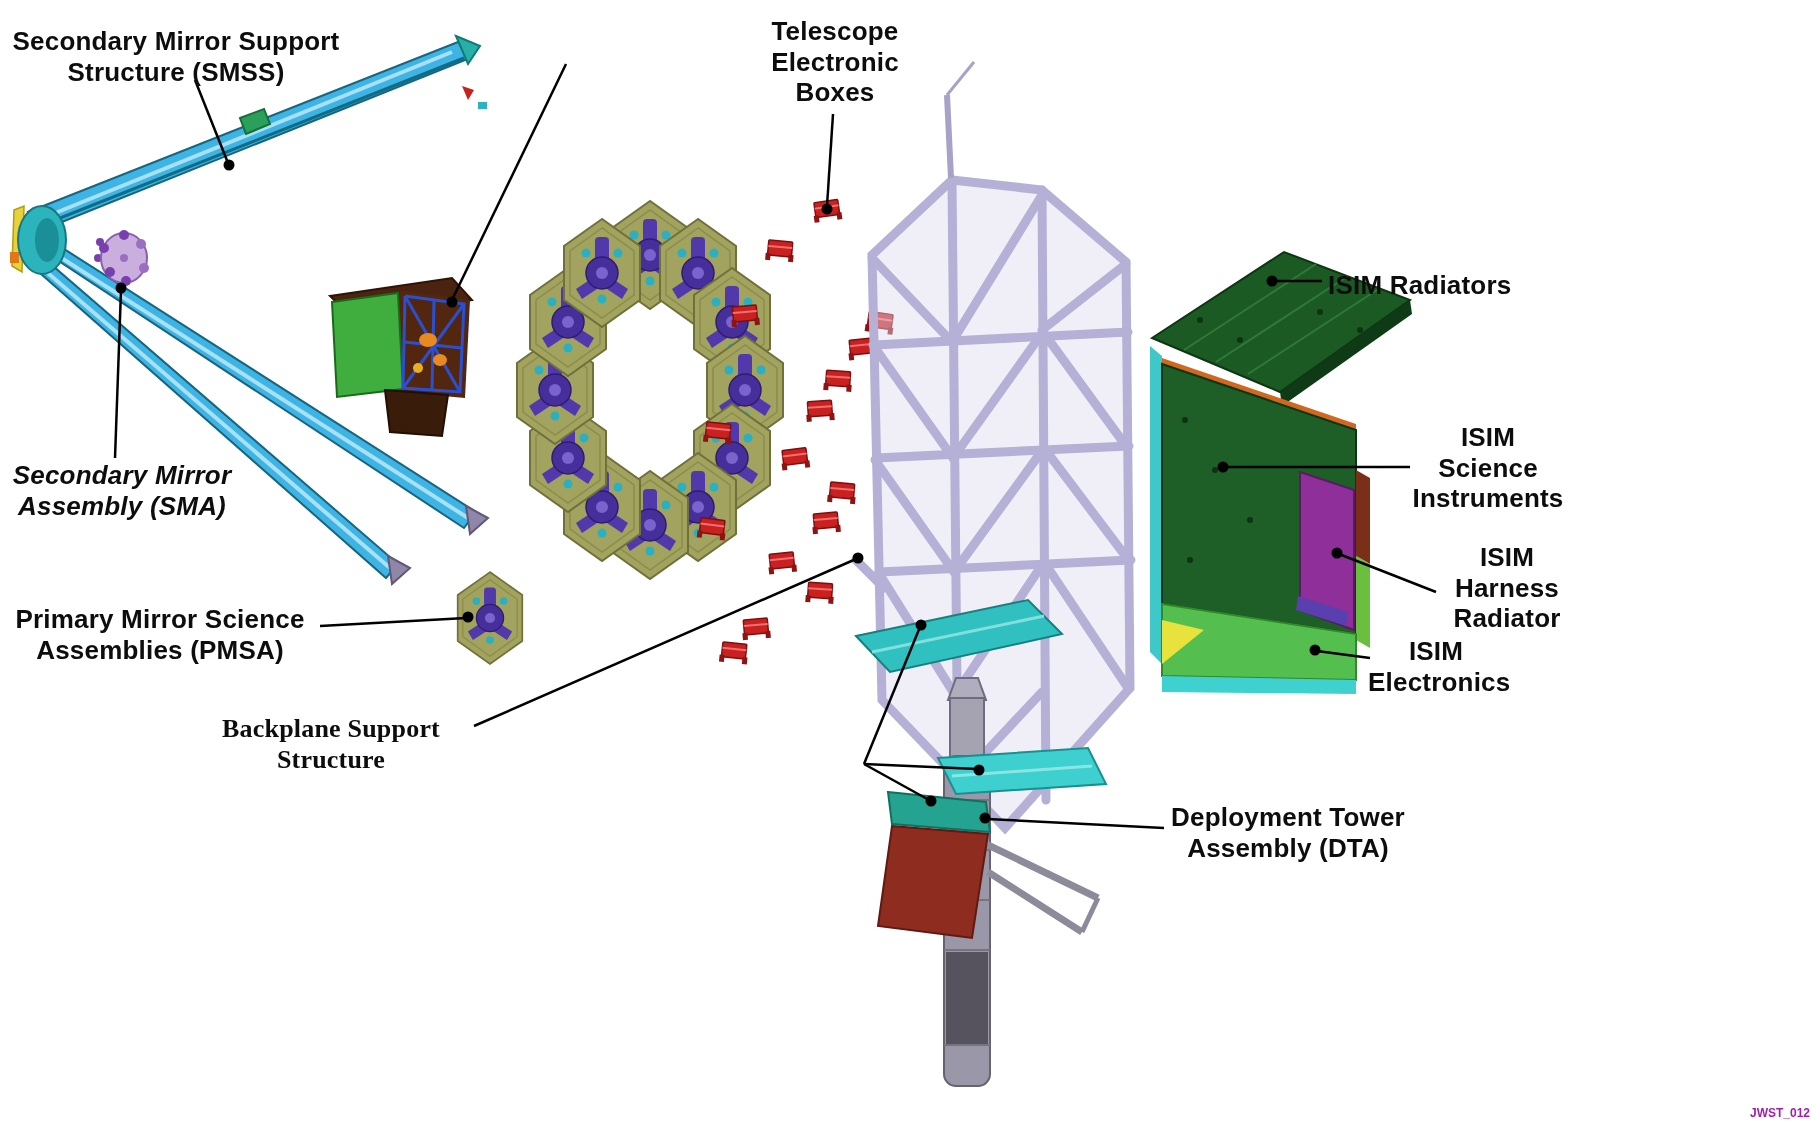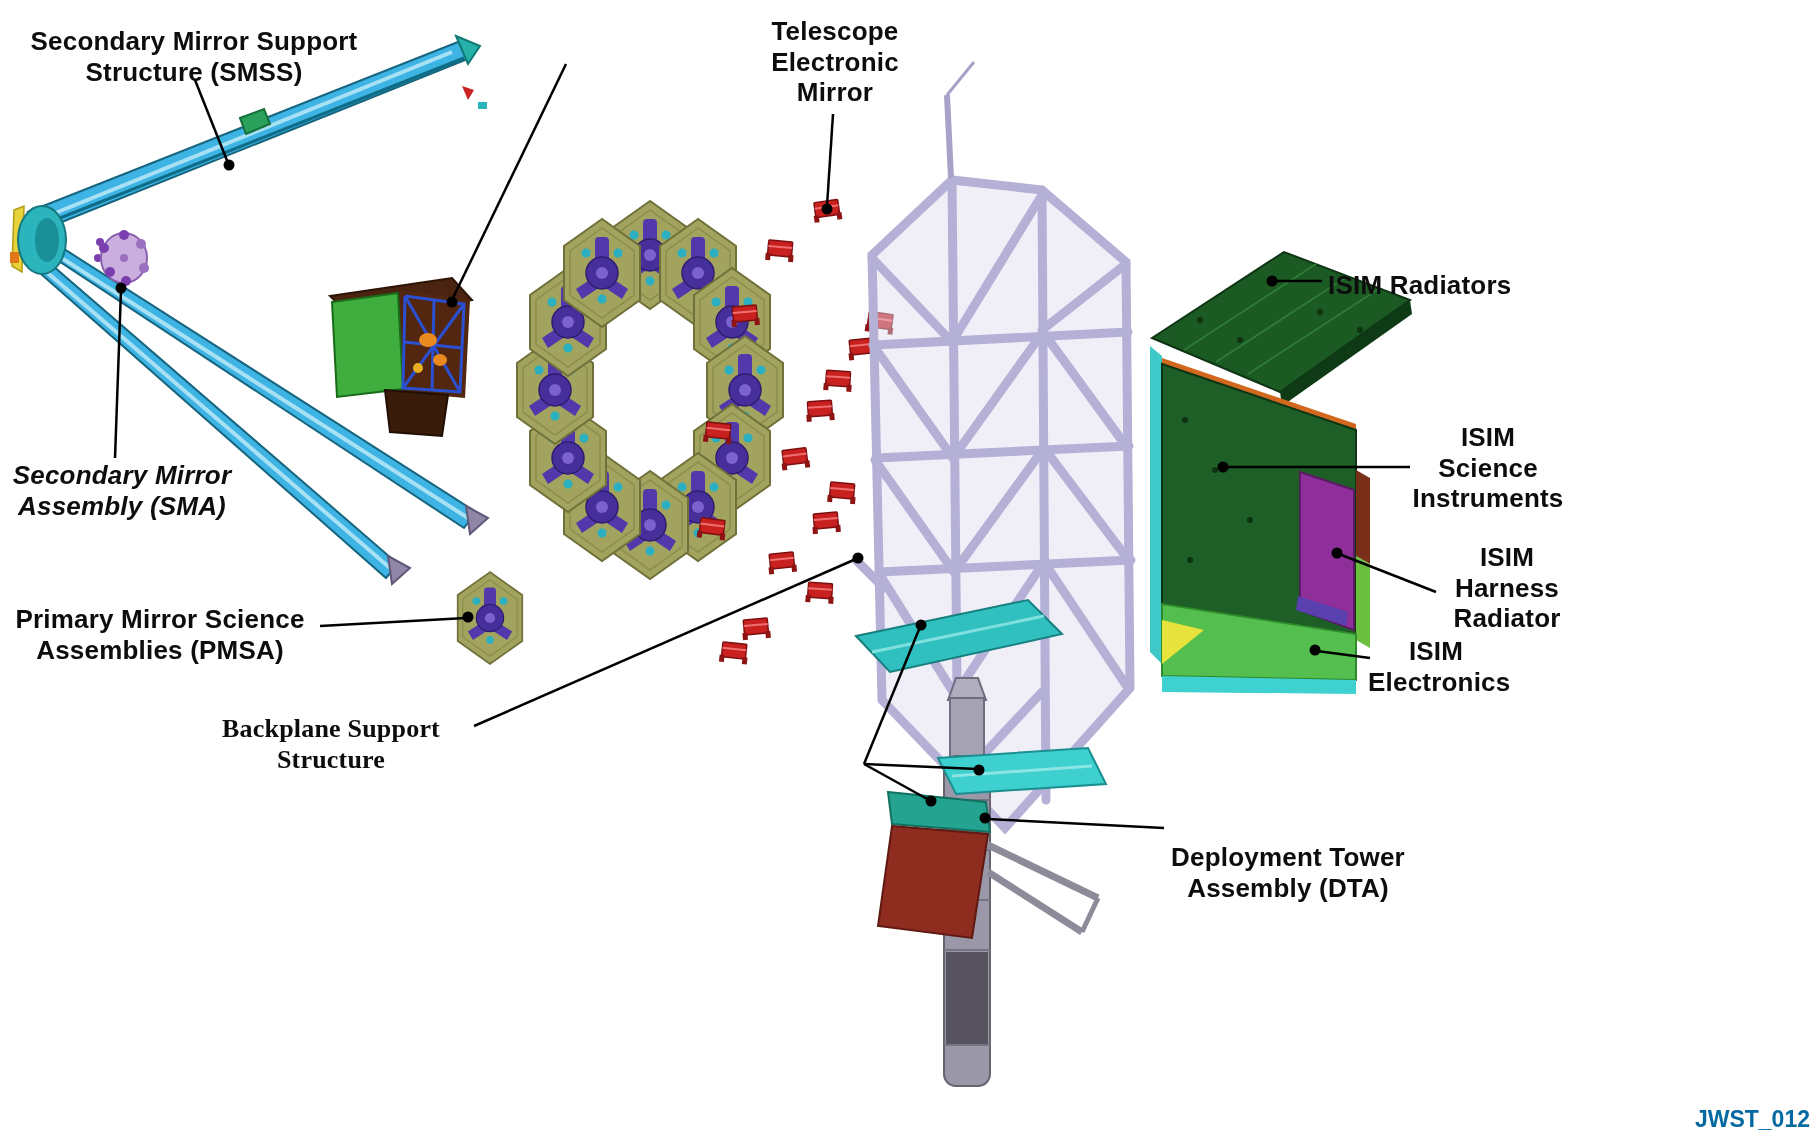--- a/index.html
+++ b/index.html
@@ -12,23 +12,23 @@
     font-size:26px;
     line-height:1.18;
     color:#0d0d0d;
     white-space:pre-line;
     text-align:center;
     letter-spacing:0.2px;
   }
   .label.align-left { text-align:left; }
   .figure-id {
     position:absolute;
-    font-size:23px;
+    font-size:12px;
     font-weight:600;
-    color:#0369a1;
+    color:#a21caf;
     text-align:right;
   }
 </style>
 </head>
 <body>
 
 <div id="canvas">
 
   <svg id="art" width="1820" height="1137" viewBox="0 0 1820 1137">
     <defs>
@@ -260,37 +260,37 @@
         <circle cx="921" cy="625" r="5.5" stroke="none"></circle>
       <line x1="864" y1="764" x2="977" y2="769"></line> 
         <circle cx="979" cy="770" r="5.5" stroke="none"></circle>
       <line x1="864" y1="764" x2="929" y2="800"></line> 
         <circle cx="931" cy="801" r="5.5" stroke="none"></circle>
       <line x1="1164" y1="828" x2="987" y2="819"></line> 
         <circle cx="985" cy="818" r="5.5" stroke="none"></circle>
     </g>
   </svg>
 
-  <div class="label" style="left:8px;   top:26px;  width:336px;margin-left:18px;">Secondary Mirror Support
+  <div class="label" style="left:8px;   top:26px;  width:336px;">Secondary Mirror Support
 Structure (SMSS)</div>
   <div class="label" style="left:765px; top:16px;  width:140px;">Telescope
 Electronic
-Mirror</div>
+Boxes</div>
   <div class="label align-left" style="left:1328px; top:270px;text-align:center;">ISIM Radiators</div>
   <div class="label" style="left:8px;   top:460px; width:228px;font-style:italic;">Secondary Mirror
 Assembly (SMA)</div>
   <div class="label" style="left:1408px;top:422px; width:160px;">ISIM
 Science
 Instruments</div>
   <div class="label" style="left:1432px;top:542px; width:150px;">ISIM
 Harness
 Radiator</div>
   <div class="label" style="left:2px;   top:604px; width:316px;">Primary Mirror Science
 Assemblies (PMSA)</div>
   <div class="label" style="left:1368px;top:636px; width:136px;">ISIM
 Electronics</div>
   <div class="label" style="left:205px; top:714px; width:252px;font-family:Liberation Serif, serif;">Backplane Support
 Structure</div>
-  <div class="label" style="left:1162px;top:802px; width:252px;margin-top:40px;">Deployment Tower
+  <div class="label" style="left:1162px;top:802px; width:252px;">Deployment Tower
 Assembly (DTA)</div>
 
   <div class="figure-id" style="left:1690px; top:1106px; width:120px;">JWST_012</div>
 </div>
 
 </body></html>

